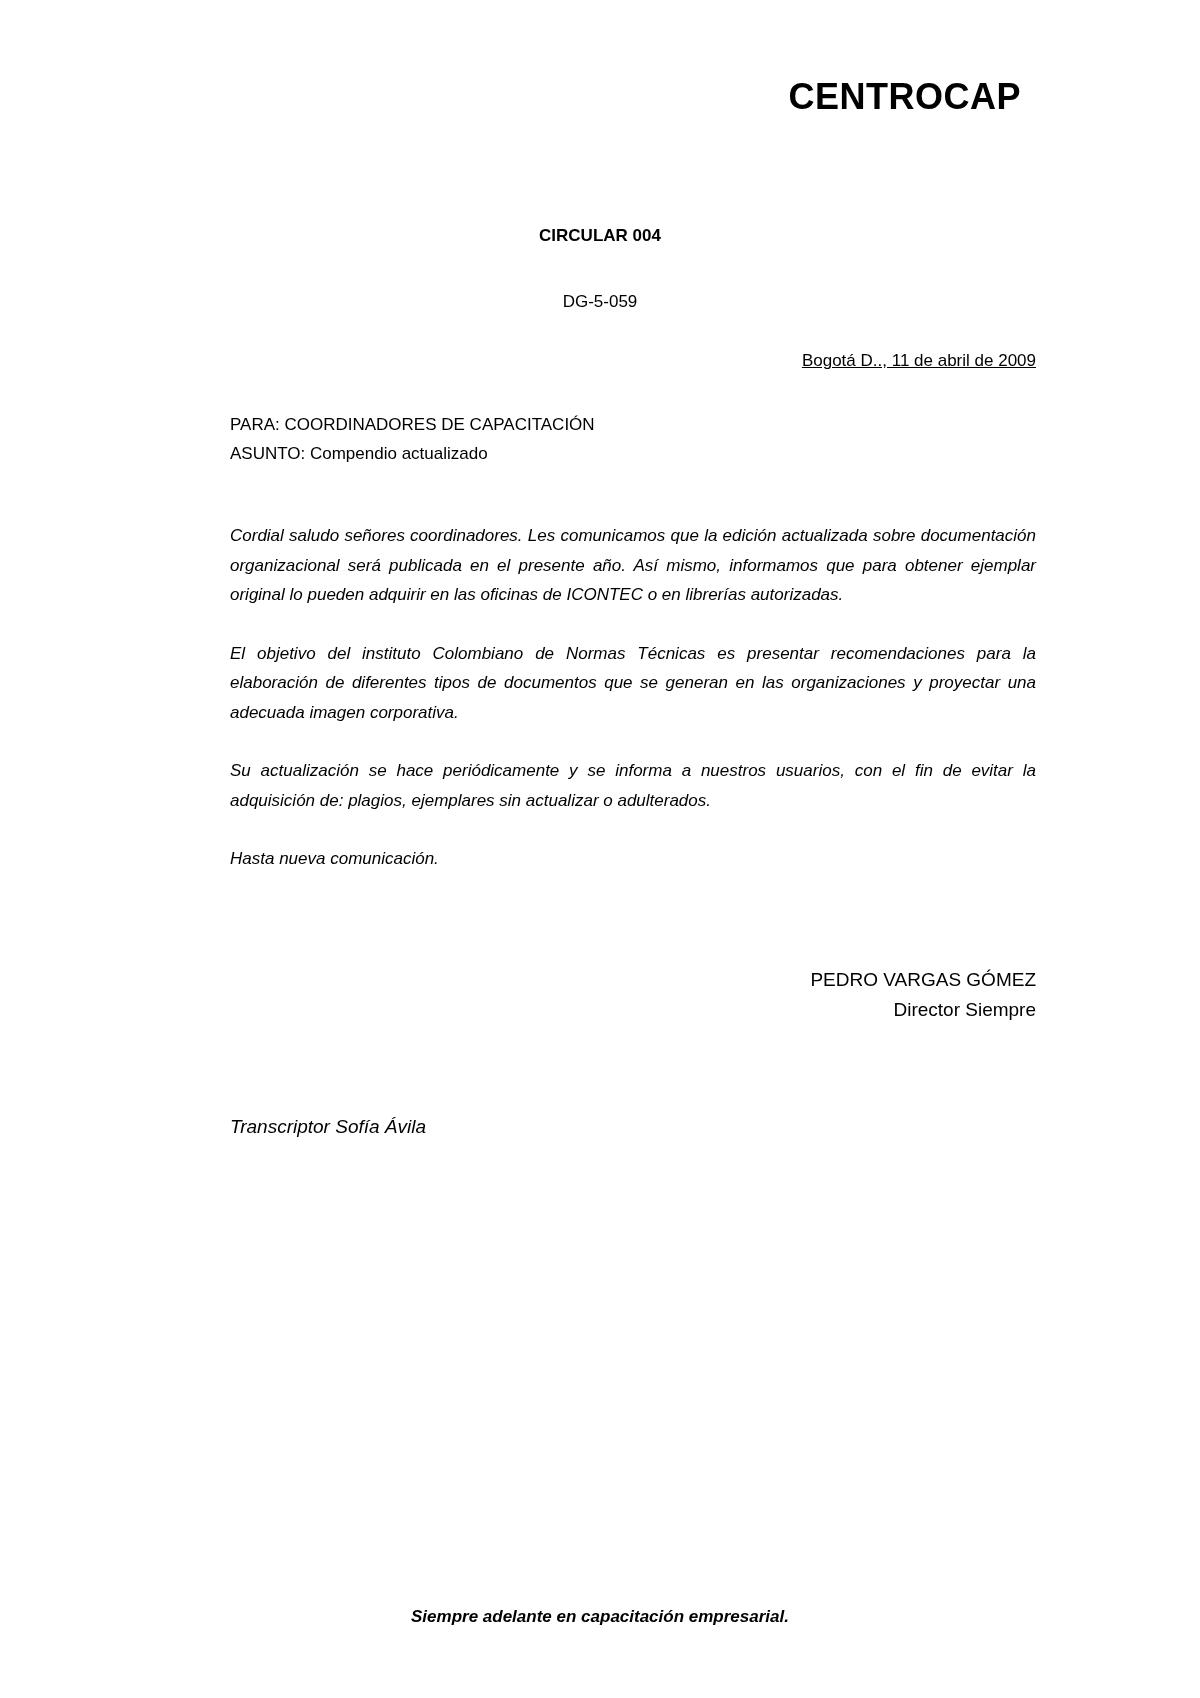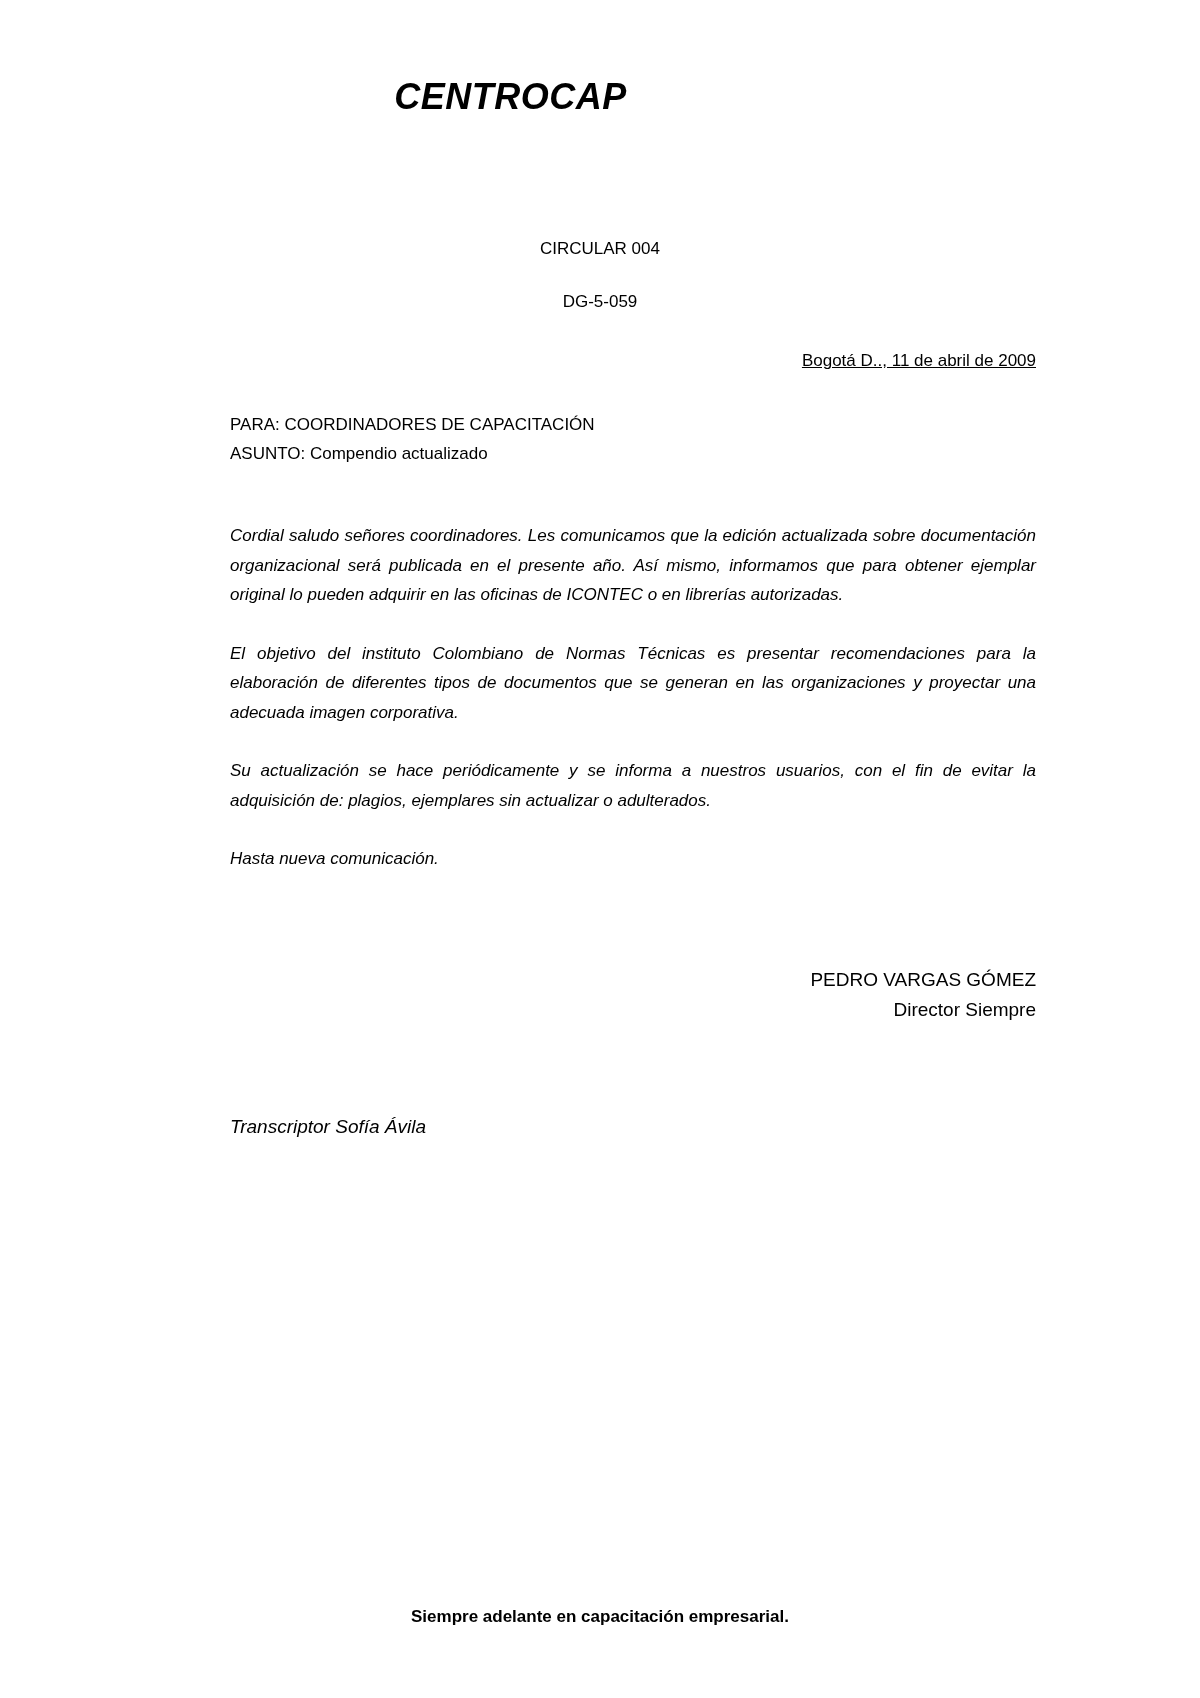--- a/index.html
+++ b/index.html
@@ -2,45 +2,45 @@
 <html><head>
 <meta charset="utf-8">
 <style>
   html, body { margin: 0; padding: 0; background: #ffffff; }
   body {
     width: 1200px; height: 1698px; position: relative; overflow: hidden;
     font-family: "Liberation Sans", "DejaVu Sans", sans-serif; color: #000;
   }
   .page { position: absolute; left: 0; top: 0; width: 1200px; height: 1698px; }
   .brand {
-    position: absolute; top: 76px; left: 0; width: 1021px; text-align: center;
-    font-size: 36px; font-weight: bold; font-style: italic; letter-spacing: 0.5px;
+    position: absolute; top: 76px; left: 0; width: 1021px; text-align: right;
+    font-size: 36px; font-weight: bold; letter-spacing: 0.5px;
   }
   .center-line {
     position: absolute; left: 0; width: 1200px; text-align: center; font-size: 17px;
   }
-  .circular { top: 239px; font-weight: normal; }
+  .circular { top: 226px; font-weight: bold; }
   .code { top: 292px; }
   .date {
     position: absolute; top: 351px; right: 164px; font-size: 17px; text-align: right; text-decoration: underline;
   }
   .header-block { position: absolute; left: 230px; top: 410px; font-size: 17px; line-height: 29px; }
   .body {
     position: absolute; left: 230px; width: 806px; top: 521px; font-size: 17px;
     line-height: 29.5px; text-align: justify; font-style: italic;
   }
   .body p { margin: 0 0 29px 0; }
   .signature {
     position: absolute; right: 164px; top: 965px; text-align: right;
     font-size: 19px; line-height: 30px;
   }
   .transcriber { position: absolute; left: 230px; top: 1116px; font-size: 19px; font-style: italic; }
   .footer {
     position: absolute; top: 1607px; left: 0; width: 1200px; text-align: center;
-    font-size: 17px; font-weight: bold; 
+    font-size: 17px; font-weight: bold; font-style: italic;
   }
 </style>
 </head>
 <body>
 
 <div class="page">
   <div class="brand">CENTROCAP</div>
 
   <div class="center-line circular">CIRCULAR 004</div>
   <div class="center-line code">DG-5-059</div>

